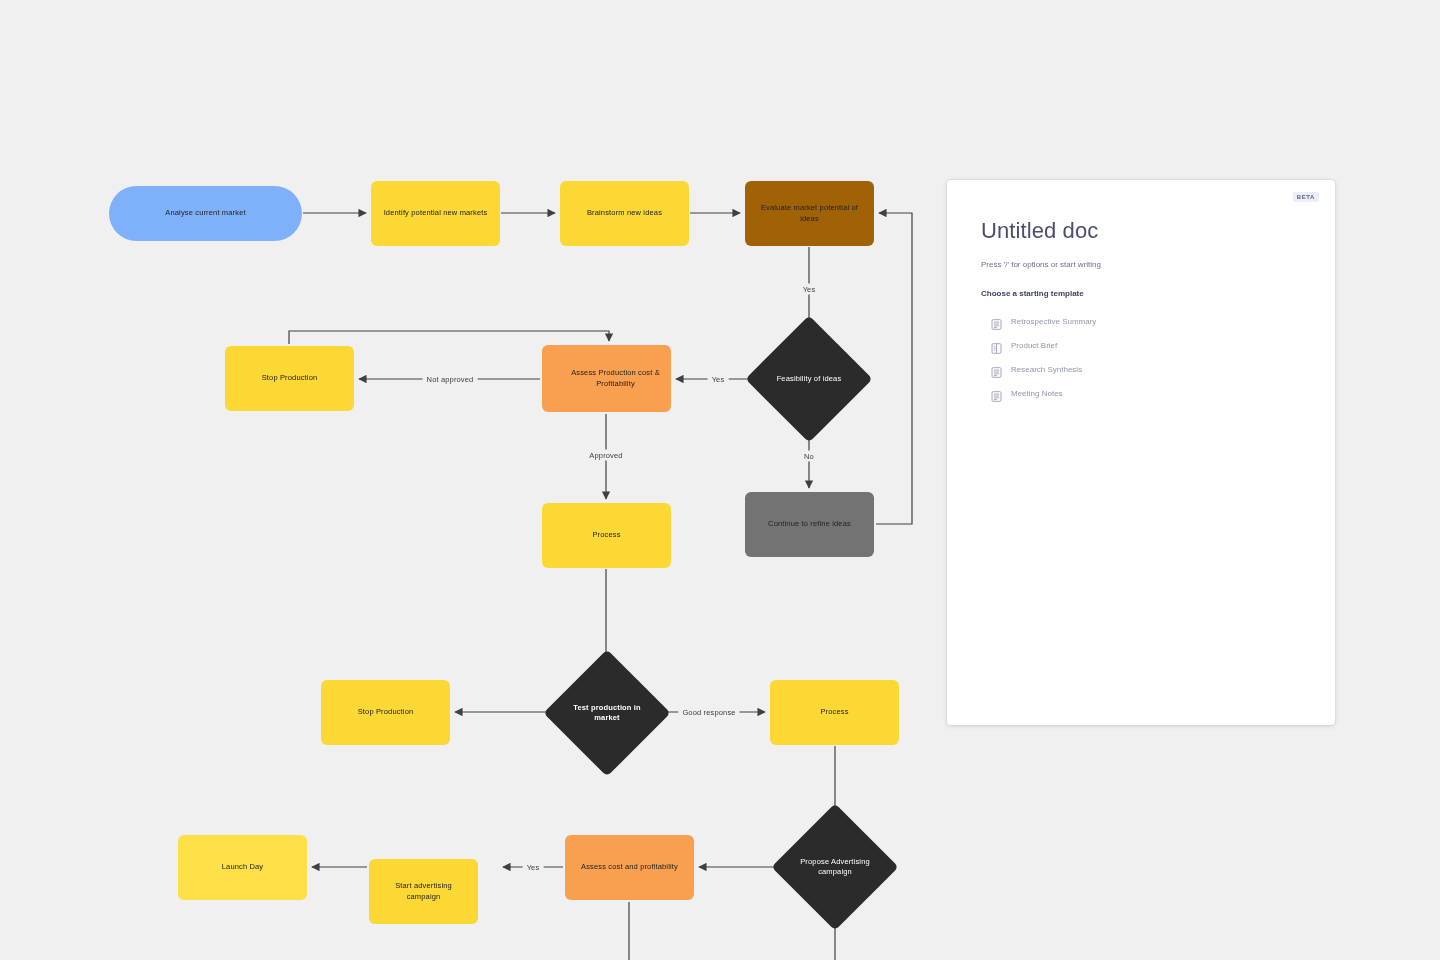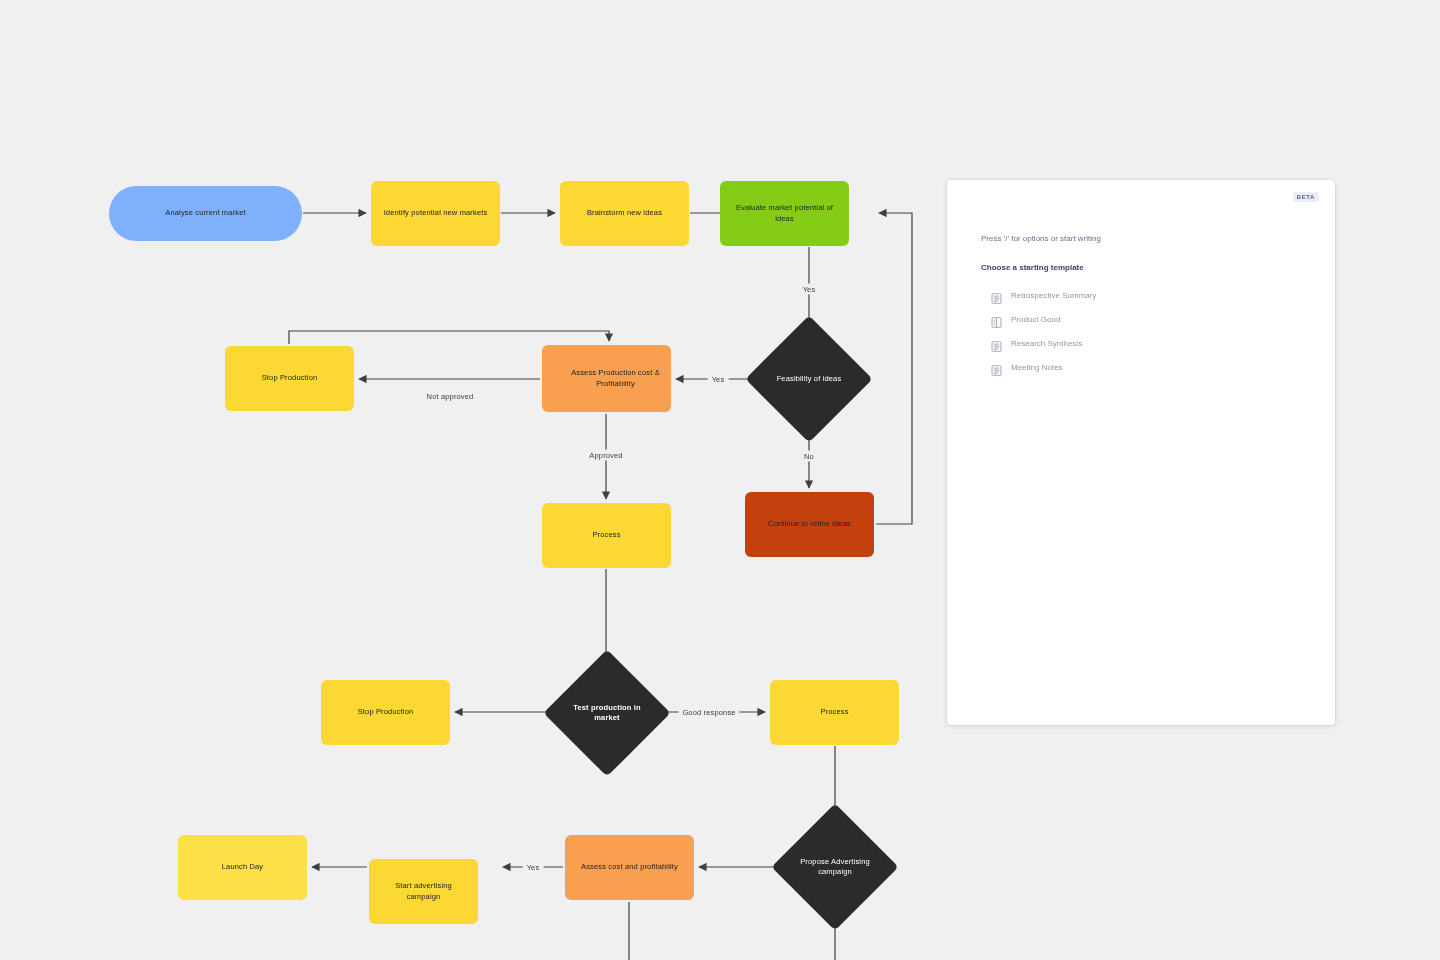--- a/index.html
+++ b/index.html
@@ -191,28 +191,28 @@
     <div id="nodes-layer">
         <div class="node terminal" style="left: 109px; top: 186px; width: 193px; height: 55px; background: rgb(127, 176, 251);">
           <span class="lbl">Analyse current market</span>
         </div>
         <div class="node rect" style="left: 371px; top: 181px; width: 129px; height: 65px; background: rgb(252, 216, 52);">
           <span class="lbl">Identify potential new markets</span>
         </div>
         <div class="node rect" style="left: 560px; top: 181px; width: 129px; height: 65px; background: rgb(252, 216, 52);">
           <span class="lbl">Brainstorm new ideas</span>
         </div>
-        <div class="node rect" style="left: 720px; top: 181px; width: 129px; height: 65px; background: #84cc16;">
+        <div class="node rect" style="left: 745px; top: 181px; width: 129px; height: 65px; background: #a16207;">
           <span class="lbl">Evaluate market potential of ideas</span>
         </div>
         <div class="node diamond" style="left: 764px; top: 334px; width: 90px; height: 90px;">
           <div class="dm-shape" style="background: rgb(43, 43, 43);"></div>
           <span class="dm-label">Feasibility of ideas</span>
         </div>
-        <div class="node rect" style="left: 745px; top: 492px; width: 129px; height: 65px; background: #c2410c;">
+        <div class="node rect" style="left: 745px; top: 492px; width: 129px; height: 65px; background: #737373;">
           <span class="lbl">Continue to refine ideas</span>
         </div>
         <div class="node rect" style="left: 542px; top: 345px; width: 129px; height: 67px; background: rgb(248, 160, 80); padding-left: 28px;">
           <span class="lbl">Assess Production cost &amp; Profitability</span>
         </div>
         <div class="node rect" style="left: 225px; top: 346px; width: 129px; height: 65px; background: rgb(252, 216, 52);">
           <span class="lbl">Stop Production</span>
         </div>
         <div class="node rect" style="left: 542px; top: 503px; width: 129px; height: 65px; background: rgb(252, 216, 52);">
           <span class="lbl">Process</span>
@@ -239,30 +239,31 @@
         </div>
         <div class="node rect" style="left: 178px; top: 835px; width: 129px; height: 65px; background: #fde047;">
           <span class="lbl">Launch Day</span>
         </div>
       </div>
 
     <div id="edge-labels-layer">
         <div class="edge-label" style="left: 809px; top: 289px;">Yes</div>
         <div class="edge-label" style="left: 809px; top: 456px;">No</div>
         <div class="edge-label" style="left: 718px; top: 379px;">Yes</div>
-        <div class="edge-label" style="left: 450px; top: 396px; text-align: center;">Not approved</div>
+        <div class="edge-label" style="left: 450px; top: 379px; text-align: center;">Not approved</div>
         <div class="edge-label" style="left: 606px; top: 455px;">Approved</div>
         <div class="edge-label" style="left: 709px; top: 712px;">Good response</div>
         <div class="edge-label" style="left: 533px; top: 867px;">Yes</div>
       </div>
   </div>
 
   <div id="doc-panel">
     <div id="beta-badge">BETA</div>
     <div id="doc-inner">
+      <h1 id="doc-title">Untitled doc</h1>
       <p id="doc-hint">Press '/' for options or start writing</p>
       <p id="doc-subhead">Choose a starting template</p>
       <ul class="tmpl-list" id="tmpl-list">
           <li class="tmpl-item">
             <span class="ticon"><svg viewBox="0 0 16 16" width="11" height="11">
                 <rect x="1.5" y="1" width="13" height="14" rx="1.6" fill="none" stroke="#9296ad" stroke-width="1.2"></rect>
                 <line x1="4.2" y1="4.6" x2="11.8" y2="4.6" stroke="#9296ad" stroke-width="1.2"></line>
                 <line x1="4.2" y1="7.3" x2="11.8" y2="7.3" stroke="#9296ad" stroke-width="1.2"></line>
                 <line x1="4.2" y1="10" x2="11.8" y2="10" stroke="#9296ad" stroke-width="1.2"></line>
                 <line x1="4.2" y1="12.5" x2="8.6" y2="12.5" stroke="#9296ad" stroke-width="1.2"></line>
@@ -270,21 +271,21 @@
             <span class="tlabel">Retrospective Summary</span>
           </li>
           <li class="tmpl-item">
             <span class="ticon"><svg viewBox="0 0 16 16" width="11" height="11">
                 <rect x="1.5" y="1" width="13" height="14" rx="1.6" fill="none" stroke="#9296ad" stroke-width="1.2"></rect>
                 <line x1="8" y1="1.6" x2="8" y2="14.4" stroke="#9296ad" stroke-width="1.2"></line>
                 <line x1="4" y1="4.8" x2="6.2" y2="4.8" stroke="#9296ad" stroke-width="1.2"></line>
                 <line x1="4" y1="7.6" x2="6.2" y2="7.6" stroke="#9296ad" stroke-width="1.2"></line>
                 <line x1="4" y1="10.4" x2="6.2" y2="10.4" stroke="#9296ad" stroke-width="1.2"></line>
               </svg></span>
-            <span class="tlabel">Product Good</span>
+            <span class="tlabel">Product Brief</span>
           </li>
           <li class="tmpl-item">
             <span class="ticon"><svg viewBox="0 0 16 16" width="11" height="11">
                 <rect x="1.5" y="1" width="13" height="14" rx="1.6" fill="none" stroke="#9296ad" stroke-width="1.2"></rect>
                 <line x1="4.2" y1="4.6" x2="11.8" y2="4.6" stroke="#9296ad" stroke-width="1.2"></line>
                 <line x1="4.2" y1="7.3" x2="11.8" y2="7.3" stroke="#9296ad" stroke-width="1.2"></line>
                 <line x1="4.2" y1="10" x2="11.8" y2="10" stroke="#9296ad" stroke-width="1.2"></line>
                 <line x1="4.2" y1="12.5" x2="8.6" y2="12.5" stroke="#9296ad" stroke-width="1.2"></line>
               </svg></span>
             <span class="tlabel">Research Synthesis</span>

